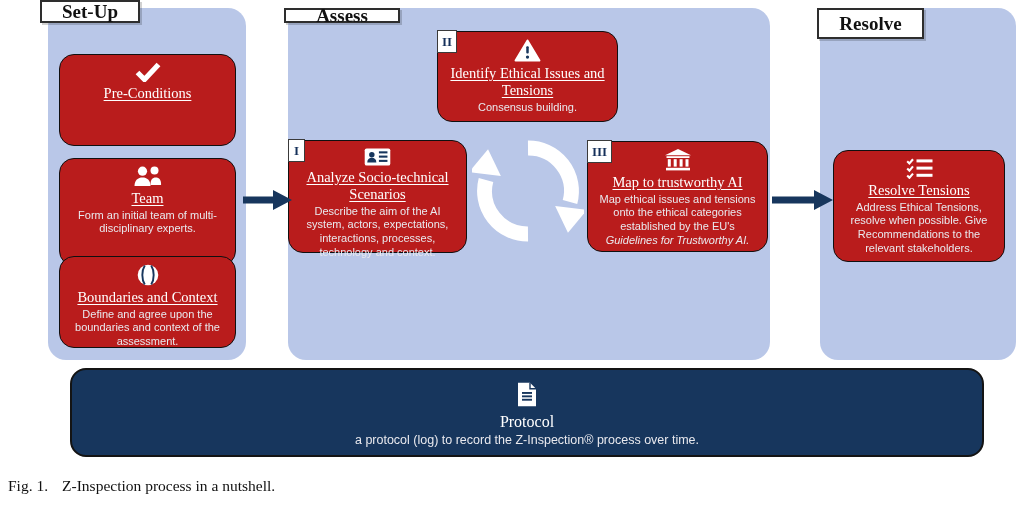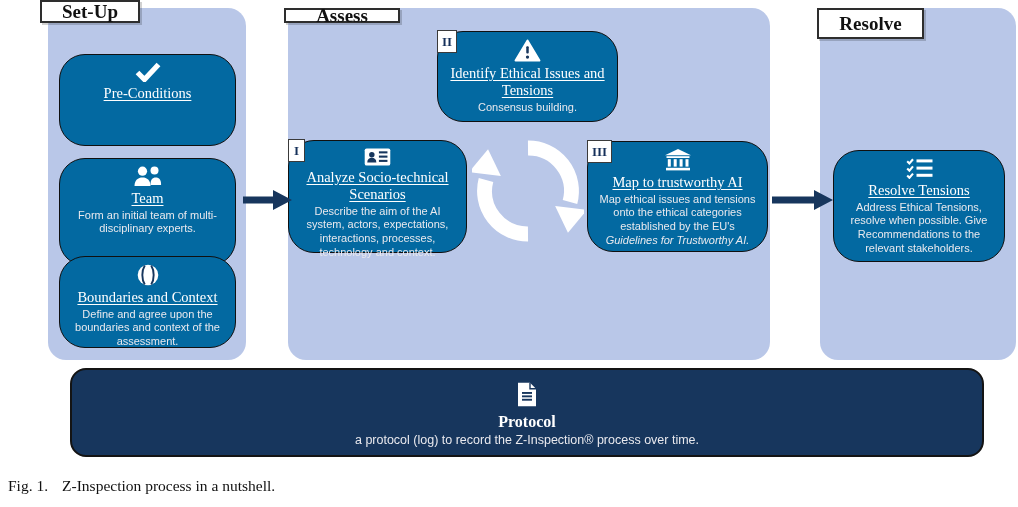--- a/index.html
+++ b/index.html
@@ -11,22 +11,22 @@
     position:absolute; background:#b9c7e8; border-radius:18px;
   }
   .phase-label {
     position:absolute; background:#ffffff; border:2px solid #2e2e2e;
     box-shadow:2px 2px 0 rgba(0,0,0,0.18);
     display:flex; align-items:center; justify-content:center;
     font-family:"Liberation Serif", serif; font-weight:bold; font-size:19px;
     color:#111; z-index:4; box-sizing:border-box;
   }
   .nbox {
-    position:absolute; background:#0369a1; border:1px solid #101010;
-    border-radius:26px; color:#eaeaea;
+    position:absolute; background:#b91c1c; border:1px solid #101010;
+    border-radius:15px; color:#eaeaea;
     display:flex; flex-direction:column; align-items:center;
     text-align:center; padding:7px 7px 4px; box-sizing:border-box; z-index:2;
   }
   .nbox .ic { display:flex; align-items:center; justify-content:center; margin-bottom:3px; }
   .nbox .title {
     font-family:"Liberation Serif", serif; font-weight:normal; font-size:14.5px;
     line-height:1.16; color:#ffffff; text-decoration:underline;
     text-underline-offset:2px;
   }
   .nbox .body { font-size:11px; line-height:1.24; color:#e9e9ee; margin-top:2px; }
@@ -40,21 +40,21 @@
   }
   .arrow { position:absolute; z-index:3; }
   .cycle { position:absolute; }
   .protocol {
     position:absolute; left:70px; top:368px; width:914px; height:89px;
     background:#17365d; border:2px solid #141414; border-radius:16px;
     display:flex; flex-direction:column; align-items:center; justify-content:center;
     text-align:center; color:#fff; box-sizing:border-box; padding-top:4px;
   }
   .protocol .ptitle {
-    font-family:"Liberation Serif", serif; font-weight:bold; font-size:16px;
+    font-family:"Liberation Serif", serif; font-weight:normal; font-size:16px;
     color:#fff; margin-top:2px;
   }
   .protocol .pbody { font-size:12.5px; color:#e9e9ee; margin-top:2px; }
   .caption {
     position:absolute; left:8px; top:477px; font-family:"Liberation Serif", serif;
     font-size:15.5px; color:#111;
   }
   .caption .cl { margin-right:14px;margin-top:36px; }
 </style>
 </head>

